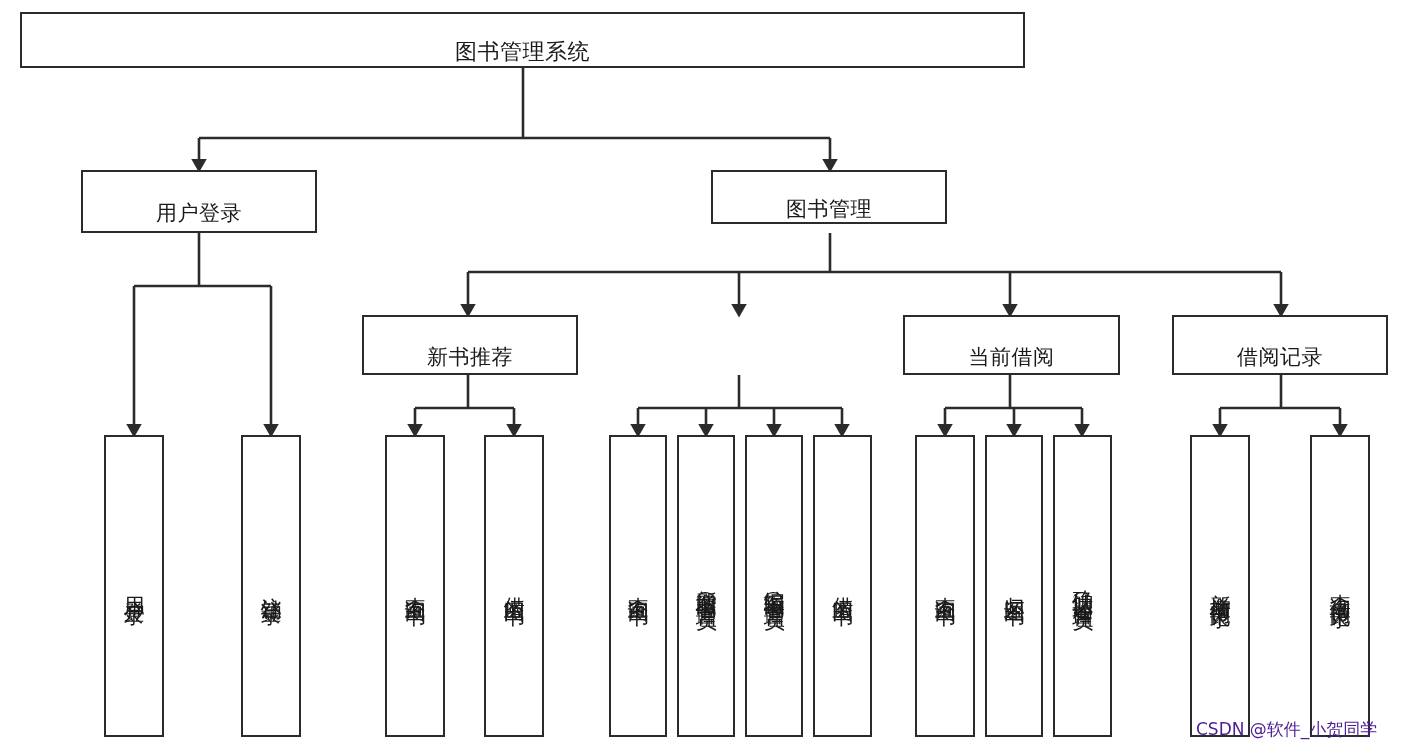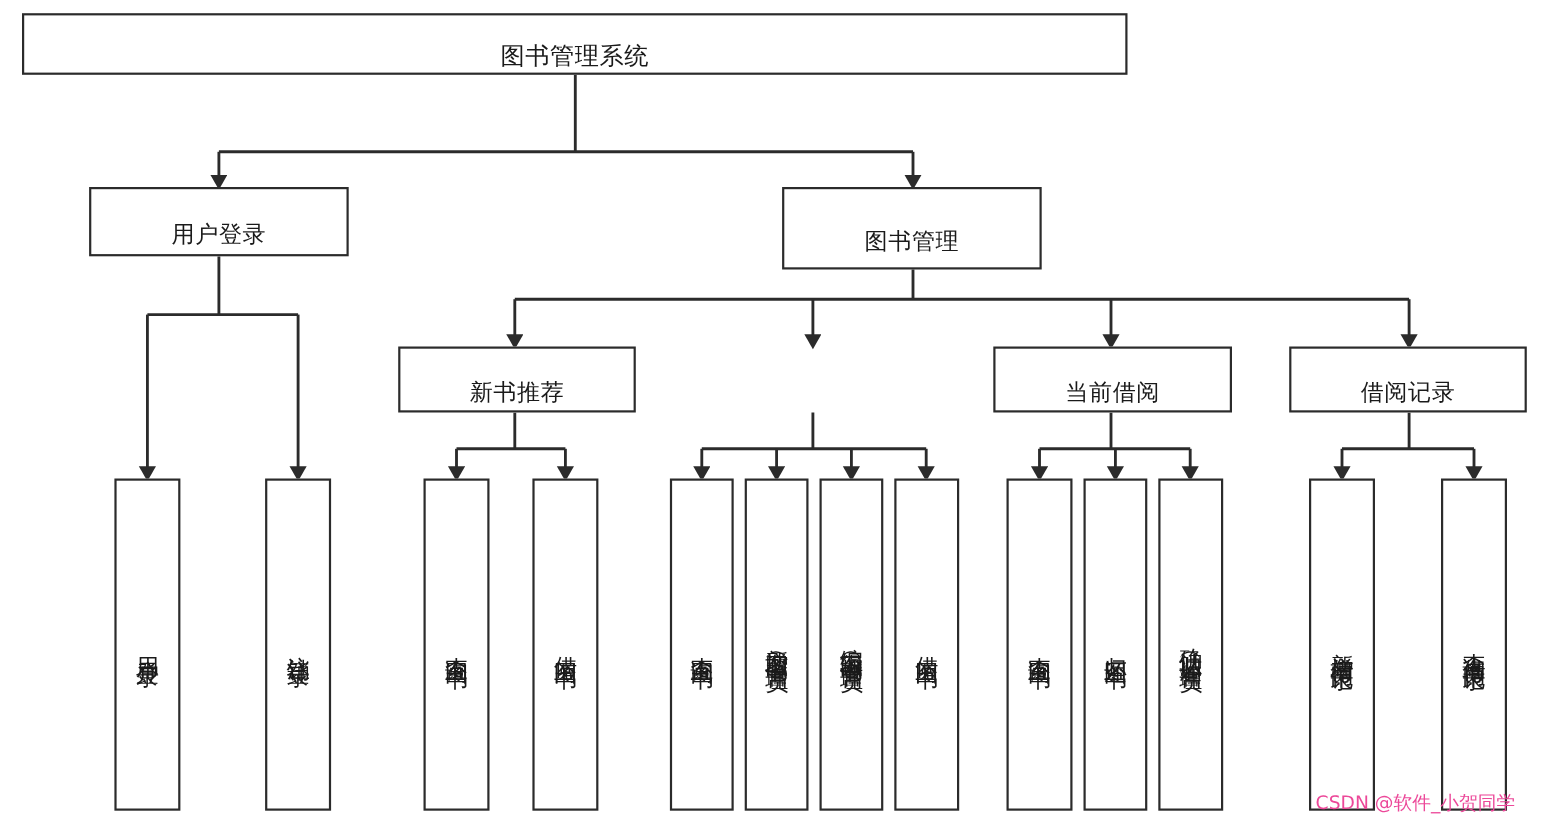--- a/index.html
+++ b/index.html
@@ -61,21 +61,21 @@
     line-height: 1.25;
     letter-spacing: 3px;
     white-space: nowrap;
   }
   #title-node .label {
     font-size: 22px;
   }
   .watermark {
     position: absolute;
     font-size: 17px;
-    color: #ec4899;
+    color: #4c1d95;
     white-space: nowrap;
     user-select: none;
   }
 </style>
 </head>
 <body>
 
 <div id="canvas">
 
   <svg id="wires" viewBox="0 0 1405 747" xmlns="http://www.w3.org/2000/svg">
@@ -129,21 +129,21 @@
     </g>
   </svg>
 
   <div class="node horiz" id="title-node" style="left:20px; top:12px; width:1005px; height:56px;">
     <span class="label">图书管理系统</span>
   </div>
 
   <div class="node horiz" style="left:81px; top:170px; width:236px; height:63px;">
     <span class="label">用户登录</span>
   </div>
-  <div class="node horiz" style="left:711px; top:170px; width:236px; height:75px;">
+  <div class="node horiz" style="left:711px; top:170px; width:236px; height:54px;">
     <span class="label">图书管理</span>
   </div>
 
   <div class="node horiz" style="left:362px; top:315px; width:216px; height:60px;">
     <span class="label">新书推荐</span>
   </div>
   <div class="node horiz" style="left:903px; top:315px; width:217px; height:60px;align-items:center;">
     <span class="label">当前借阅</span>
   </div>
   <div class="node horiz" style="left:1172px; top:315px; width:216px; height:60px;justify-content:center;">

